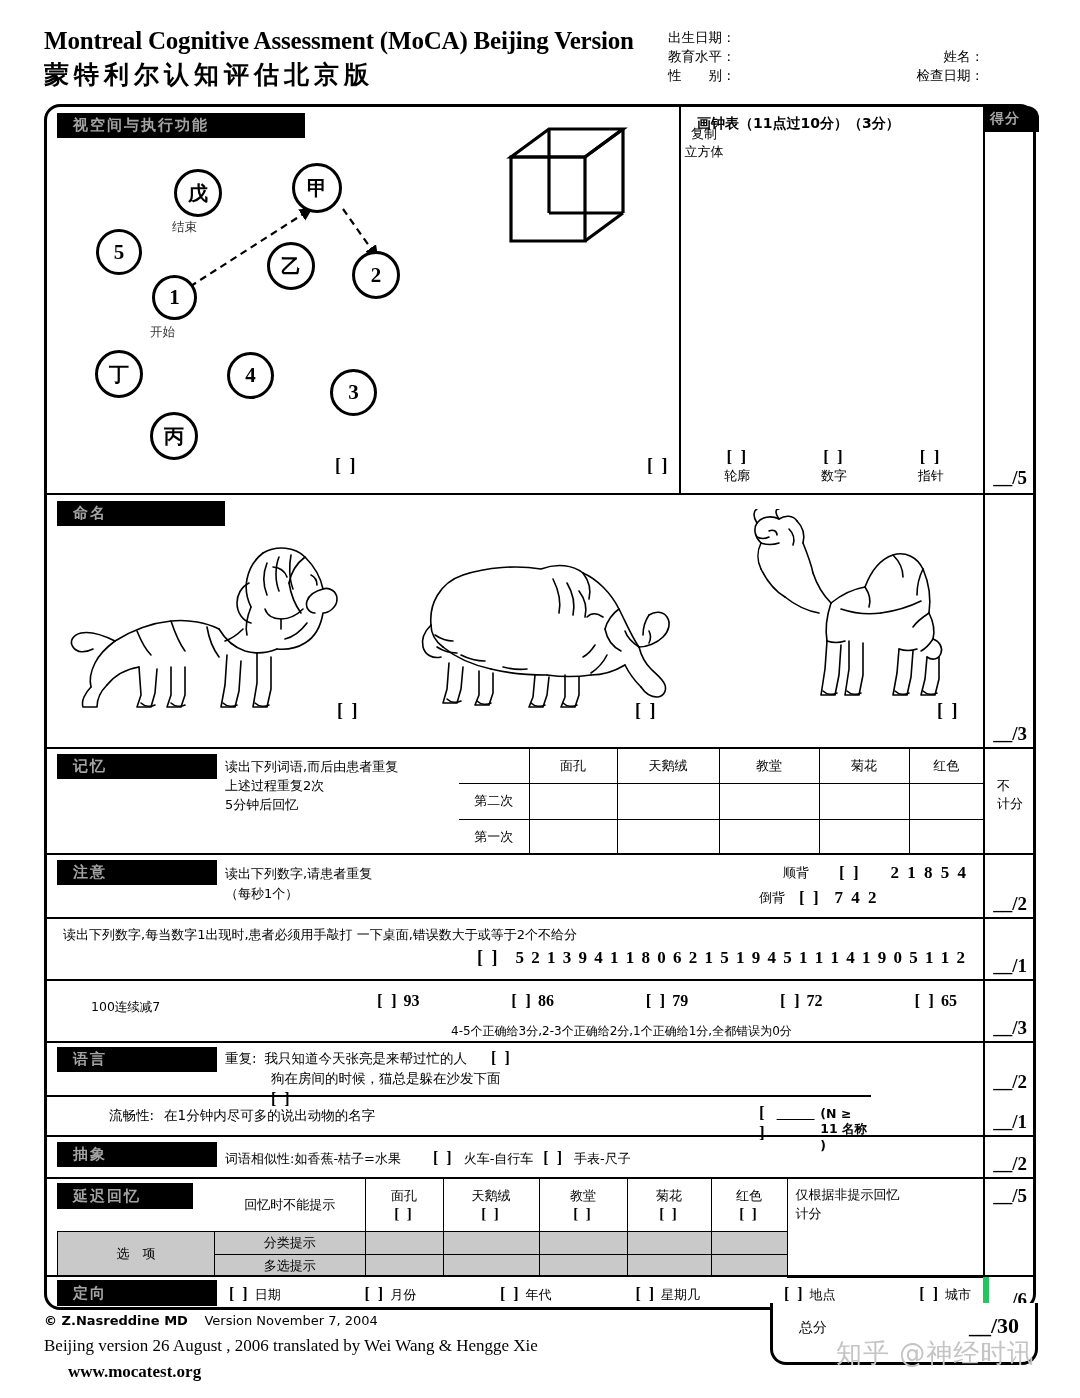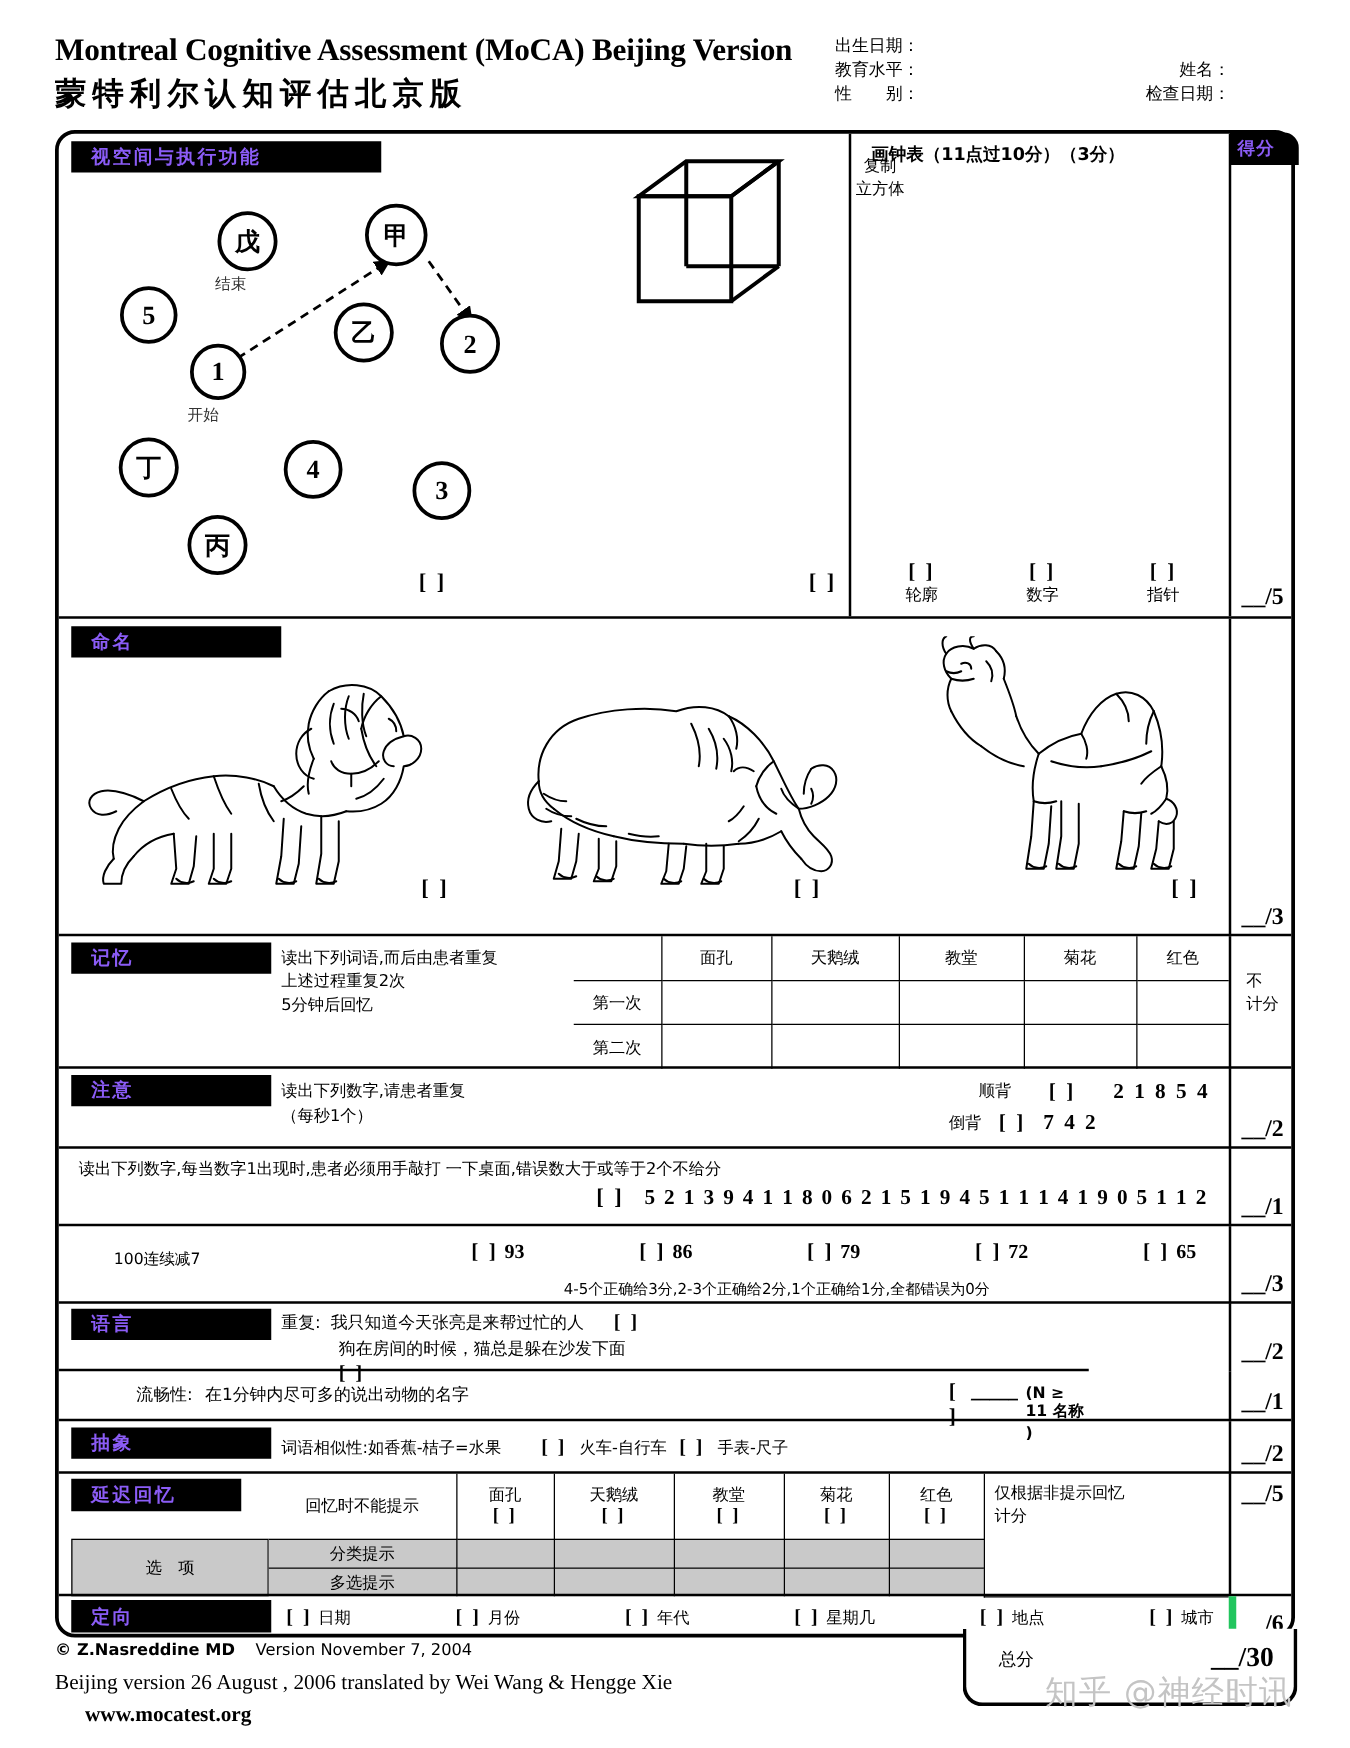--- a/index.html
+++ b/index.html
@@ -43,21 +43,21 @@
     border-radius: 16px;
     background: #fff;
   }
 
   
   .abs { position: absolute; }
 
   
   .tab {
     position: absolute;
-    background: #000; color: #8b5cf6;
+    background: #000; color: #a3a3a3;
     font-family: "DejaVu Sans", sans-serif;
     font-weight: bold;
     display: flex; align-items: center;
     padding-left: 16px;
     letter-spacing: 2px;
     z-index: 6;
   }
 
   .cell-text { font-size: 13px; line-height: 1.35; }
   .zh { font-family: "DejaVu Sans", "Liberation Sans", sans-serif; }
@@ -388,34 +388,34 @@
         <tbody>
             <tr>
           <td style="width:70px; border-left:none; border-top:none;"></td>
           <td style="width:88px; border-top:none;">面孔</td>
           <td style="width:102px; border-top:none;">天鹅绒</td>
           <td style="width:100px; border-top:none;">教堂</td>
           <td style="width:90px; border-top:none;">菊花</td>
           <td style="width:74px; border-top:none; border-right:none;">红色</td>
         </tr>
         <tr>
+          <td style="border-left:none; border-bottom:none;">第二次</td>
+          <td style="border-bottom:none;"></td>
+          <td style="border-bottom:none;"></td>
+          <td style="border-bottom:none;"></td>
+          <td style="border-bottom:none;"></td>
+          <td style="border-bottom:none; border-right:none;"></td>
+        </tr>
+        <tr>
           <td style="border-left:none;">第一次</td>
           <td></td>
           <td></td>
           <td></td>
           <td></td>
           <td style="border-right:none;"></td>
-        </tr>
-        <tr>
-          <td style="border-left:none; border-bottom:none;">第二次</td>
-          <td style="border-bottom:none;"></td>
-          <td style="border-bottom:none;"></td>
-          <td style="border-bottom:none;"></td>
-          <td style="border-bottom:none;"></td>
-          <td style="border-bottom:none; border-right:none;"></td>
         </tr>
       </tbody>
         </table>
 
       <div class="abs" style="left:936px; top:0; width:50px; height:106px; border-left:2px solid #000;">
         <div class="abs zh" style="left:12px; top:28px; font-size:13px; line-height:18px;">
           <div>不</div>
           <div>计分</div>
         </div>
       </div>

